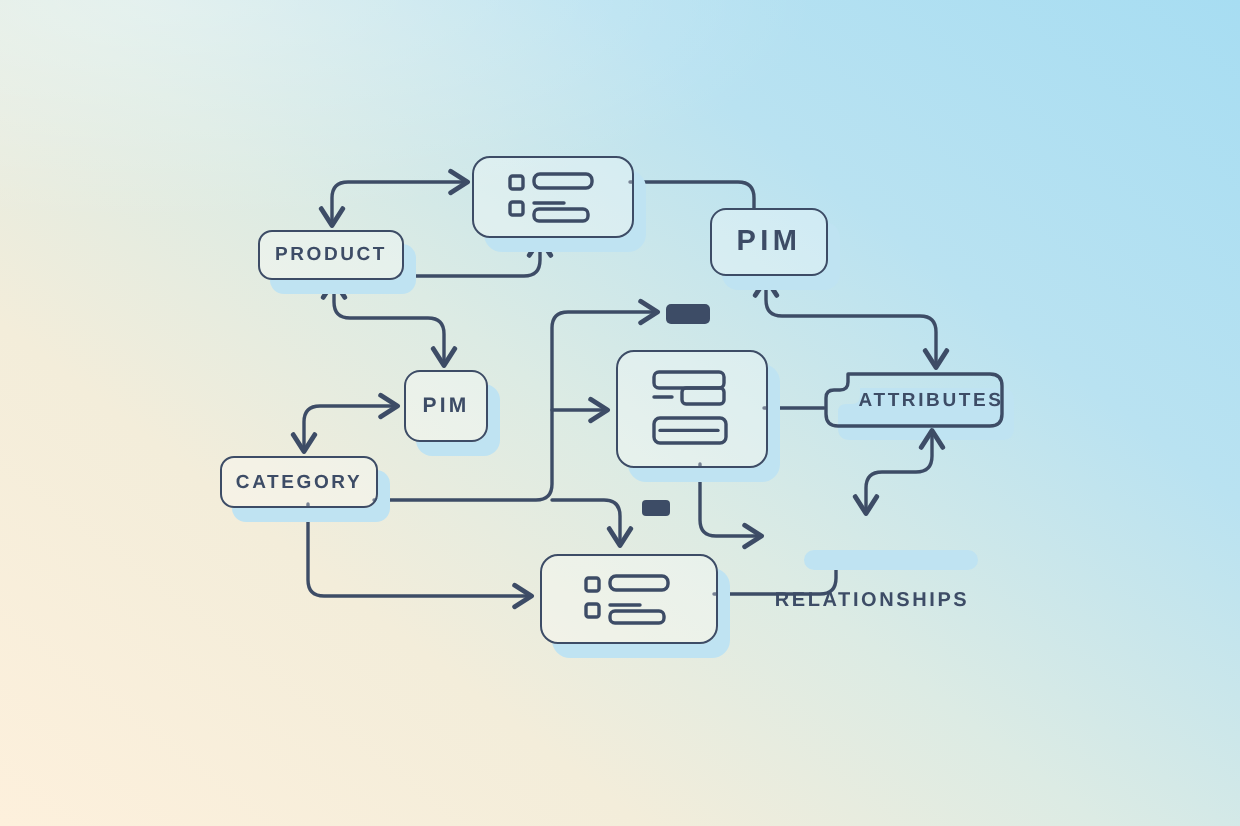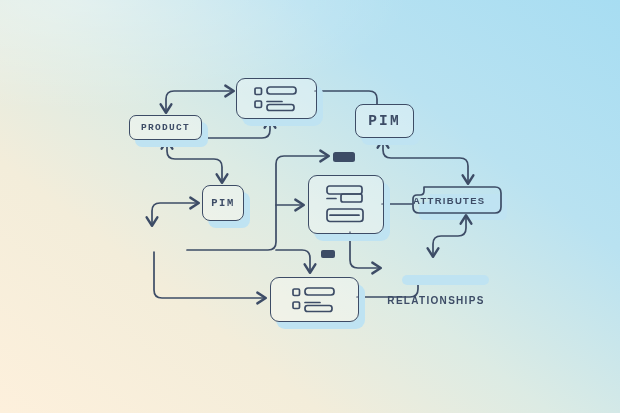--- a/index.html
+++ b/index.html
@@ -16,38 +16,38 @@
         var(--background-bottom-left,#fdf0dc) 100%);
   }
   svg.layer{position:absolute;left:0;top:0;z-index:1;}
   .st{fill:none;stroke:var(--stroke,#3d4c66);stroke-width:1.7;stroke-linecap:round;stroke-linejoin:round;}
   .conn{fill:none;stroke:var(--stroke,#3d4c66);stroke-width:1.7;stroke-linecap:round;}
   .node{
     position:absolute;z-index:2;display:flex;align-items:center;justify-content:center;
     border:1.7px solid var(--stroke,#3d4c66);border-radius:7px;
     background:var(--box-fill,rgba(255,255,255,0.3));
     box-shadow:6px 7px 0 var(--shadow,#bfe3f2);
-    color:var(--stroke,#3d4c66);font-weight:700;font-size:9.5px;letter-spacing:1.3px;font-family:Liberation Mono, monospace;
+    color:var(--stroke,#3d4c66);font-weight:700;font-size:9.5px;letter-spacing:1.3px;
   }
   .card{
     position:absolute;z-index:2;display:flex;align-items:center;justify-content:center;
     border:1.7px solid var(--stroke,#3d4c66);border-radius:9px;
     background:var(--box-fill,rgba(255,255,255,0.3));
     box-shadow:6px 7px 0 var(--shadow,#bfe3f2);
   }
   #node-product{left:129px;top:115px;width:71px;height:23px;}
   #node-pim-top{left:355px;top:104px;width:57px;height:32px;font-size:14.5px;letter-spacing:2.2px;font-weight:600;border-radius:8px;}
   #node-pim-mid{left:202px;top:185px;width:40px;height:34px;font-size:10.5px;letter-spacing:1.6px;border-radius:8px;}
   #node-category{left:110px;top:228px;width:77px;height:24px;}
   #card-top{left:236px;top:78px;width:79px;height:39px;}
   #card-center{left:308px;top:175px;width:74px;height:57px;}
   #card-bottom{left:270px;top:277px;width:87px;height:43px;}
   #node-attributes{
     position:absolute;z-index:2;left:413px;top:187px;width:105px;height:26px;
-    display:flex;align-items:center;
+    display:flex;align-items:center;justify-content:center;
     color:var(--stroke,#3d4c66);font-weight:700;font-size:9.5px;letter-spacing:1.3px;
   }
   #node-relationships{
     position:absolute;z-index:2;left:384px;top:261px;width:104px;height:15px;
     display:flex;align-items:center;justify-content:center;
     color:var(--stroke,#3d4c66);font-weight:700;font-size:10px;letter-spacing:1.3px;margin-top:32px;
   }
   #relationships-shadow{
     position:absolute;z-index:1;left:402px;top:275px;width:87px;height:10px;
     background:var(--shadow,#bfe3f2);border-radius:5px;
@@ -92,20 +92,23 @@
   </div>
 
   <div class="node" id="node-pim-top">
     <span>PIM</span>
   </div>
 
   <div class="node" id="node-pim-mid">
     <span>PIM</span>
   </div>
 
+  <div class="node" id="node-category">
+    <span>CATEGORY</span>
+  </div>
 
   <div id="node-attributes">
     <span>ATTRIBUTES</span>
   </div>
 
   <div id="relationships-shadow"></div>
   <div id="node-relationships">
     <span>RELATIONSHIPS</span>
   </div>
 

